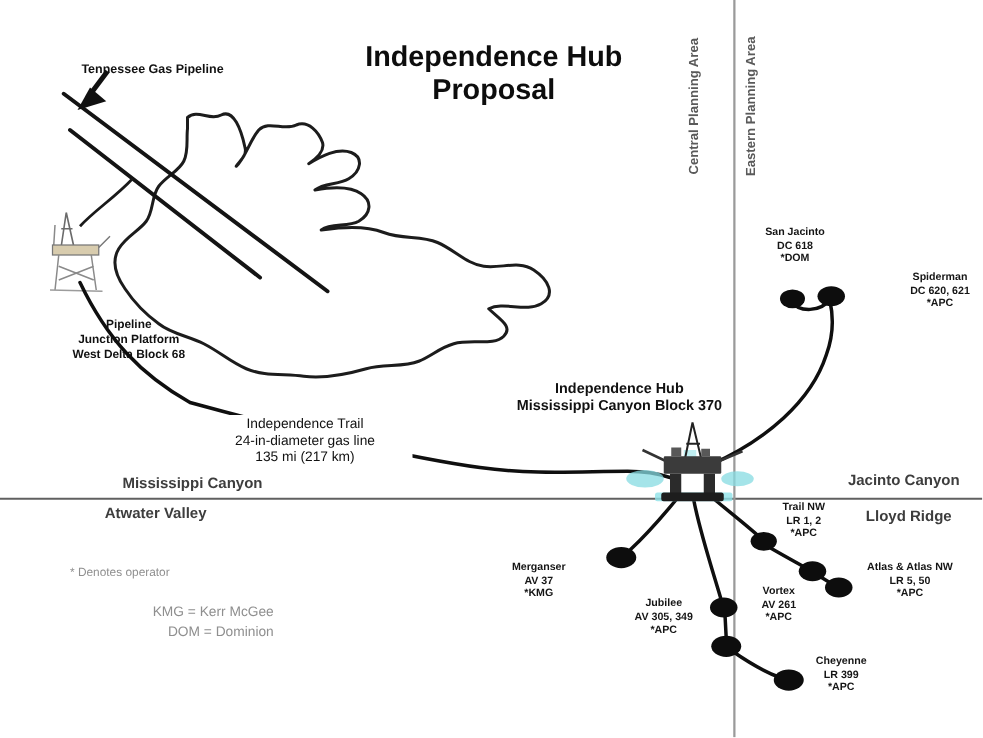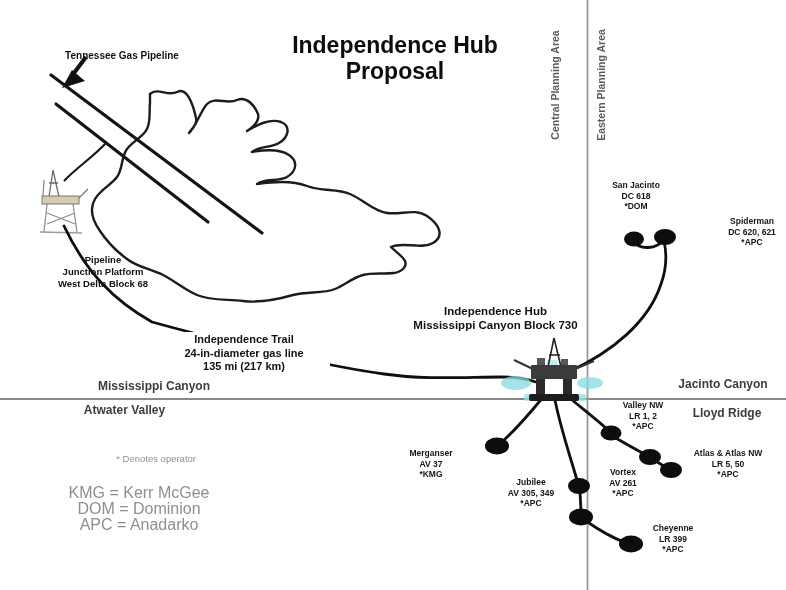--- a/index.html
+++ b/index.html
@@ -2,29 +2,29 @@
 <html><head>
 <meta charset="utf-8">
 <style>
   html,body{margin:0;padding:0;background:#fff;}
   .stage{position:relative;width:786px;height:590px;background:#ffffff;overflow:hidden;
          font-family:"Liberation Sans",sans-serif;}
   svg.layer{position:absolute;left:0;top:0;}
   .lbl{position:absolute;text-align:center;color:#111;}
   .title{font-size:23px;font-weight:bold;line-height:26px;white-space:pre-line;color:#0d0d0d;}
   .small-bold{font-size:10px;font-weight:bold;line-height:12px;}
-  .trail-lbl{font-size:11px;font-weight:bold;line-height:13.5px;background:#fff;padding:1px 2px;}
+  .trail-lbl{font-size:11px;font-weight:normal;line-height:13.5px;background:#fff;padding:1px 2px;}
   .hub-lbl{font-size:11.5px;font-weight:bold;line-height:13.5px;}
   .region{font-size:12px;font-weight:600;color:#3d3d3d;}
   .planning{font-size:10.5px;font-weight:bold;color:#5a5a5a;width:170px;height:14px;
             transform:rotate(-90deg);transform-origin:center center;}
   .field{font-size:8.5px;font-weight:bold;line-height:10.5px;color:#151515;}
   .field span{display:block;}
-  .legend-note{font-size:9.5px;color:#8f8f8f;text-align:right;}
-  .legend-entry{font-size:16px;color:#8f8f8f;text-align:center;}
+  .legend-note{font-size:9.5px;color:#8f8f8f;text-align:left;}
+  .legend-entry{font-size:11px;color:#8f8f8f;text-align:right;}
   .junction-lbl{font-size:9.5px;font-weight:bold;line-height:12px;}
 </style>
 </head>
 <body>
 
 <div class="stage">
 
   <svg class="layer" width="786" height="590" viewBox="0 0 786 590">
 
     <line x1="0" y1="399" x2="786" y2="399" stroke="#606060" stroke-width="1.6"></line>
@@ -117,21 +117,21 @@
   </div>
 
   <div class="lbl trail-lbl" style="left:158px;top:332px;width:168px;">
     <span style="display:block;">Independence Trail</span>
     <span style="display:block;">24-in-diameter gas line</span>
     <span style="display:block;">135 mi (217 km)</span>
   </div>
 
   <div class="lbl hub-lbl" style="left:393px;top:305px;width:205px;">
     <span style="display:block;">Independence Hub</span>
-    <span style="display:block;">Mississippi Canyon Block 730</span>
+    <span style="display:block;">Mississippi Canyon Block 370</span>
   </div>
 
   <div class="lbl planning" style="left:471px;top:78px;">Central Planning Area</div>
   <div class="lbl planning" style="left:517px;top:78px;">Eastern Planning Area</div>
 
   <div class="lbl region" style="left:40px;top:379px;width:170px;text-align:right;">Mississippi Canyon</div>
   <div class="lbl region" style="left:42px;top:403px;width:165px;">Atwater Valley</div>
   <div class="lbl region" style="left:660px;top:377px;width:126px;">Jacinto Canyon</div>
   <div class="lbl region" style="left:664px;top:406px;width:126px;">Lloyd Ridge</div>
 
@@ -144,21 +144,21 @@
     <span>Spiderman</span>
     <span>DC 620, 621</span>
     <span>*APC</span>
   </div>
   <div class="lbl field" style="left:389px;top:420px;width:84px;margin-top:28px;">
     <span>Merganser</span>
     <span>AV 37</span>
     <span>*KMG</span>
   </div>
   <div class="lbl field" style="left:601px;top:400px;width:84px;">
-    <span>Valley NW</span>
+    <span>Trail NW</span>
     <span>LR 1, 2</span>
     <span>*APC</span>
   </div>
   <div class="lbl field" style="left:666px;top:448px;width:124px;">
     <span>Atlas &amp; Atlas NW</span>
     <span>LR 5, 50</span>
     <span>*APC</span>
   </div>
   <div class="lbl field" style="left:581px;top:467px;width:84px;">
     <span>Vortex</span>
@@ -172,15 +172,14 @@
   </div>
   <div class="lbl field" style="left:631px;top:523px;width:84px;">
     <span>Cheyenne</span>
     <span>LR 399</span>
     <span>*APC</span>
   </div>
 
   <div class="lbl legend-note" style="left:56px;top:453px;width:140px;">* Denotes operator</div>
   <div class="lbl legend-entry" style="left:59px;top:484px;width:160px;">KMG = Kerr McGee</div>
   <div class="lbl legend-entry" style="left:59px;top:500px;width:160px;">DOM = Dominion</div>
-  <div class="lbl legend-entry" style="left:59px;top:516px;width:160px;">APC = Anadarko</div>
 
 </div>
 
 </body></html>

